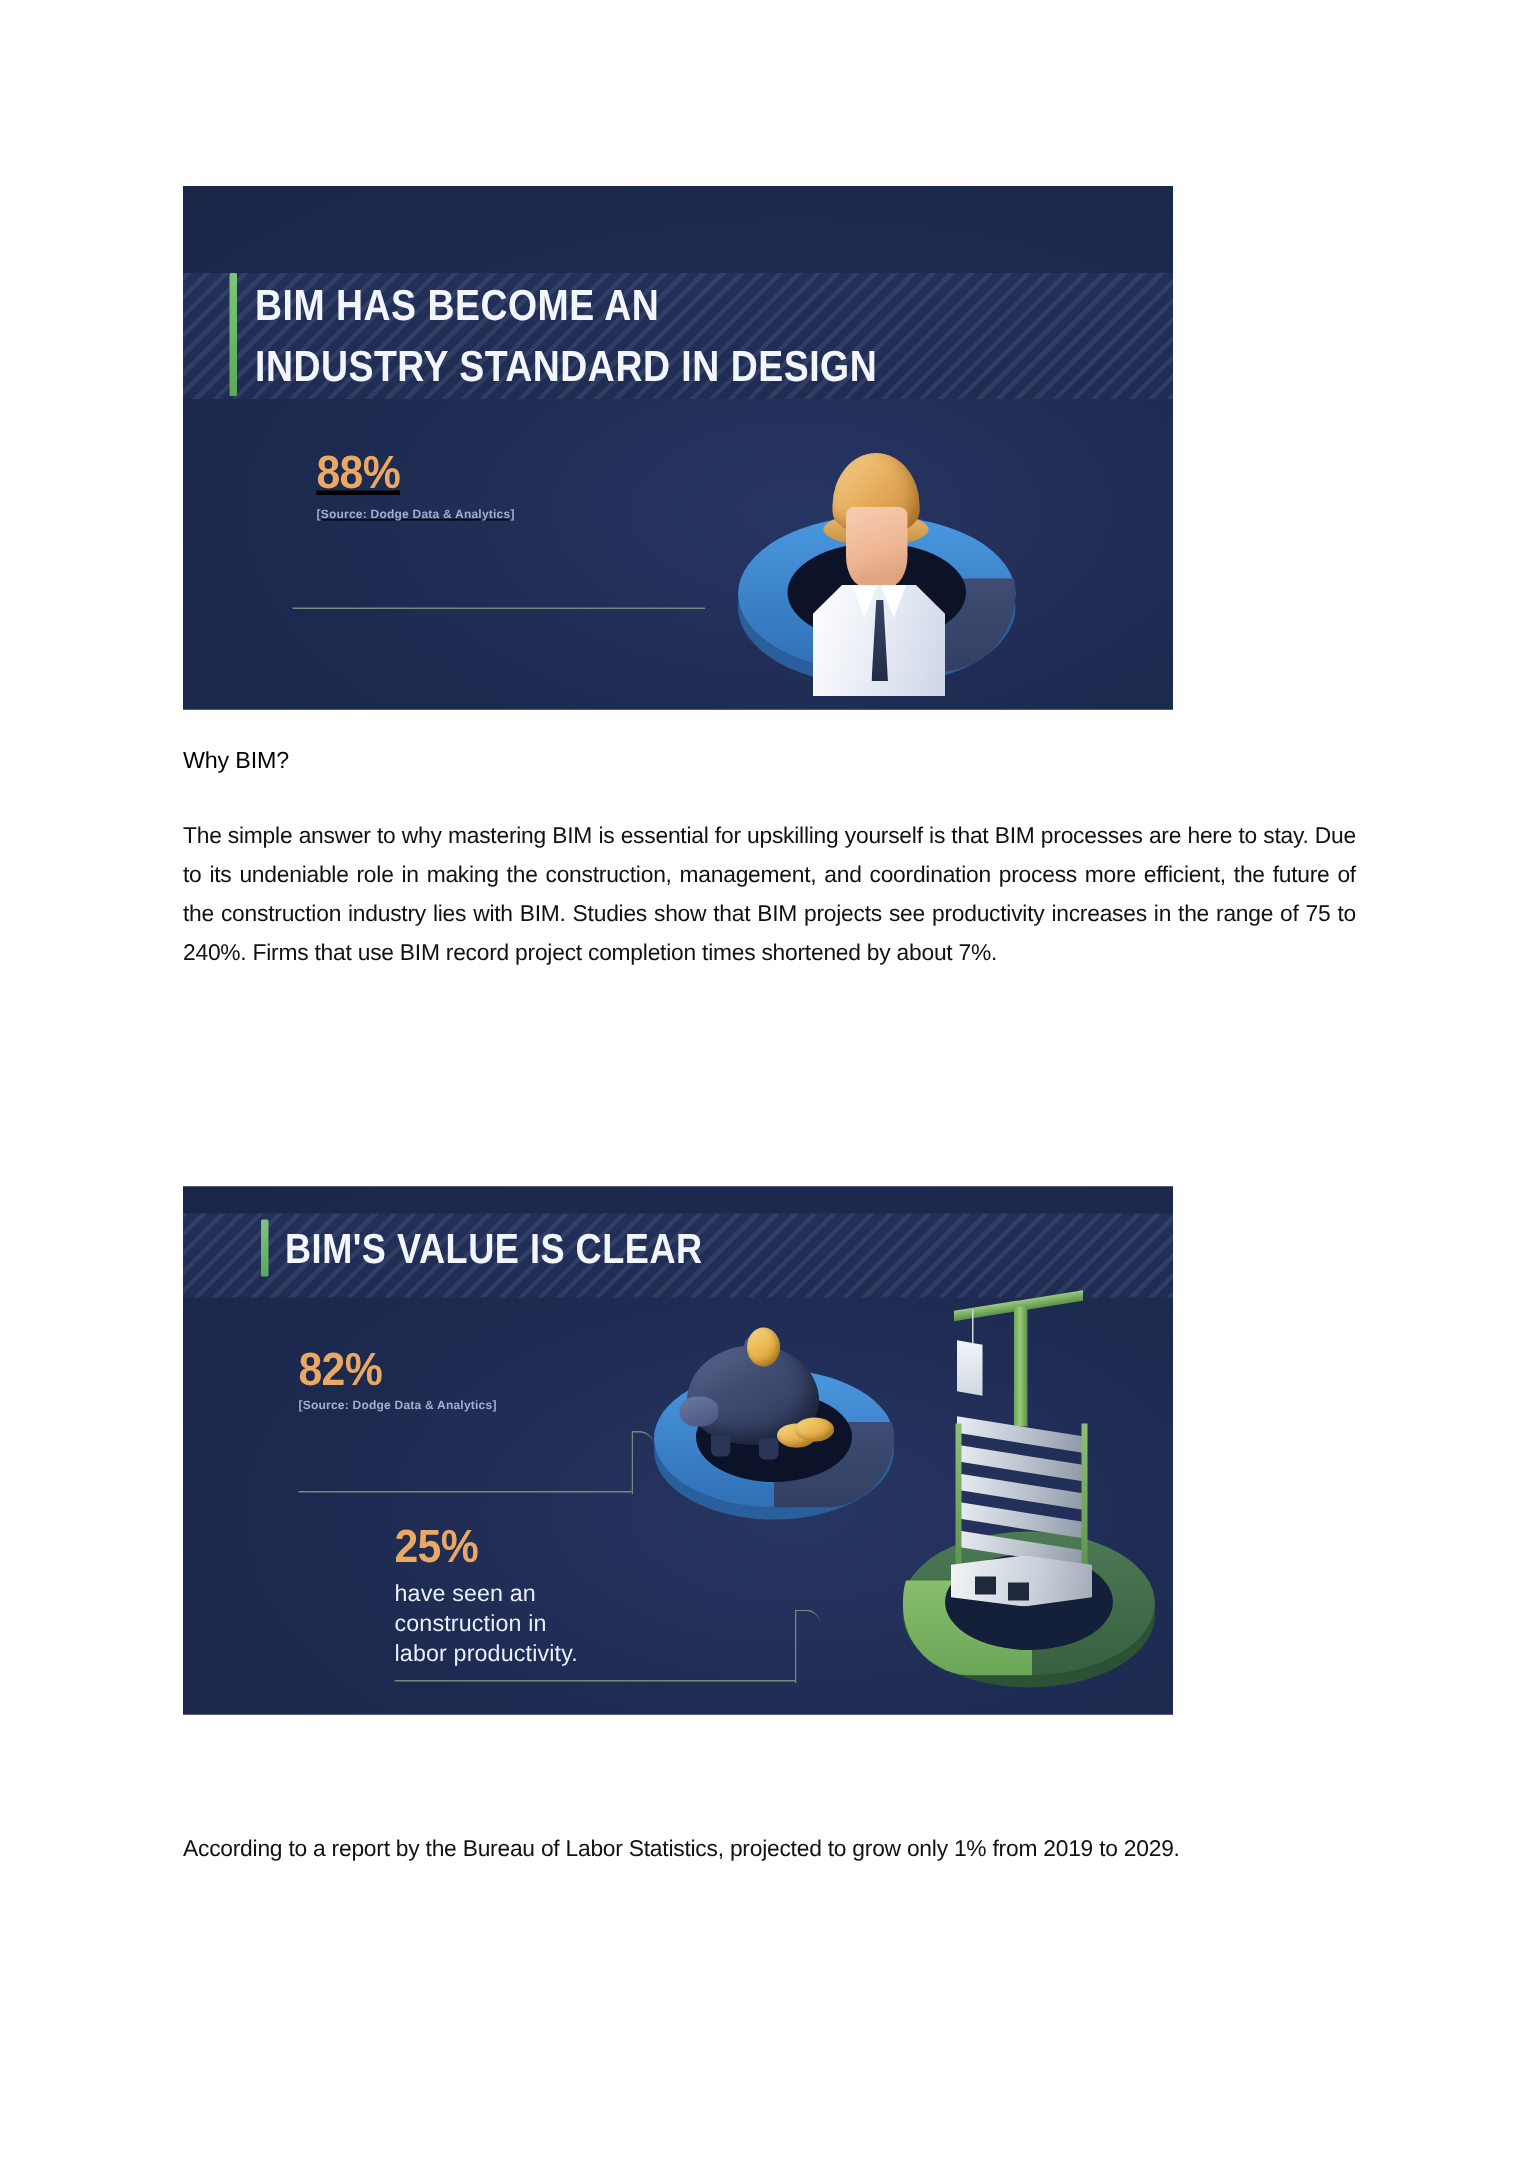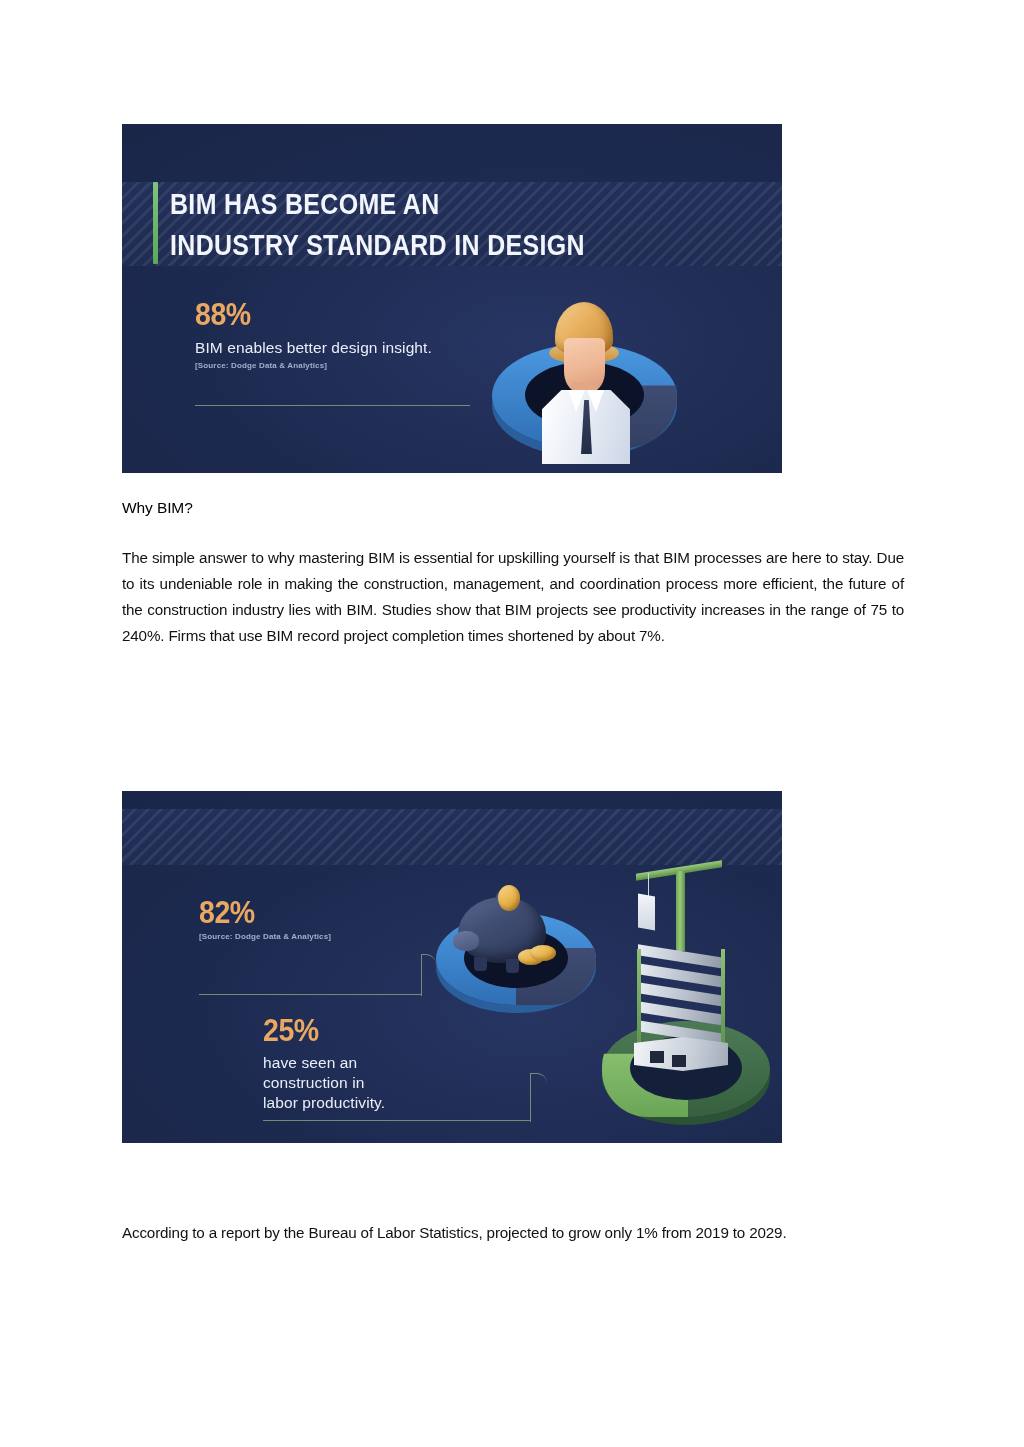--- a/index.html
+++ b/index.html
@@ -244,24 +244,23 @@
     <div class="info-band" style="top:58px; height:84px;"></div>
 
     <div class="band-title-wrap" style="left:31px; top:58px;">
       <div class="green-bar" style="height:82px;"></div>
       <div class="band-title" style="font-size:29px; line-height:41px; margin-left:12px; padding-top:2px;">
         <span class="line">BIM HAS BECOME AN</span>
         <span class="line">INDUSTRY STANDARD IN DESIGN</span>
       </div>
     </div>
 
-    <div class="stat" style="left:73px; top:175px; width:330px;">
+    <div class="stat" style="left:89px; top:175px; width:330px;text-decoration:underline;">
       <div class="stat-num" style="font-size:31px; line-height:32px;">88%</div>
       <div class="stat-text" style="font-size:15.5px; margin-top:7px;">
-        <div>BIM enables better design insight.</div>
       </div>
       <div class="stat-src">[Source: Dodge Data &amp; Analytics]</div>
     </div>
 
     <div class="connector" style="left:73px; top:281px; width:275px; height:1px; background:#6f8e77;"></div>
 
     <div class="donut-wrap" style="left:370px; top:178px; width:185px; height:185px;">
 
       <div style="position:absolute; left:0; top:42px; width:185px; height:104px; border-radius:50%;
                   background:linear-gradient(180deg,#4a98e0 0%, #2f6fb5 100%);
@@ -289,20 +288,26 @@
 
   <div class="doc-col heading" style="top:498px;">Why BIM?</div>
 
   <div class="doc-col para" style="top:545px; width:782px;">The simple answer to why mastering BIM is essential for upskilling yourself is that BIM processes are here to stay.  Due to its undeniable role in making the construction, management, and coordination process more efficient, the future of the construction industry lies with BIM. Studies show that BIM projects see productivity increases in the range of 75 to 240%. Firms that use BIM record project completion times shortened by about 7%.</div>
 
 
   <div class="info" id="info2" style="top:791px; height:352px;">
 
     <div class="info-band" style="top:18px; height:56px;"></div>
 
+    <div class="band-title-wrap" style="left:52px; top:22px;">
+      <div class="green-bar" style="height:38px;"></div>
+      <div class="band-title" style="font-size:28px; line-height:40px; margin-left:11px;">
+        <span class="line">BIM'S VALUE IS CLEAR</span>
+      </div>
+    </div>
 
     <div class="stat" style="left:77px; top:106px; width:270px;">
       <div class="stat-num" style="font-size:31px; line-height:32px;">82%</div>
       <div class="stat-src">[Source: Dodge Data &amp; Analytics]</div>
     </div>
 
     <div class="connector" style="left:77px; top:203px; width:222px; height:1px; background:#6f8e77;"></div>
     <div class="connector" style="left:299px; top:163px; width:14px; height:41px;
                 border-left:1px solid #6f8e77; border-top:1px solid #6f8e77;
                 border-top-left-radius:0; border-bottom-left-radius:0;

